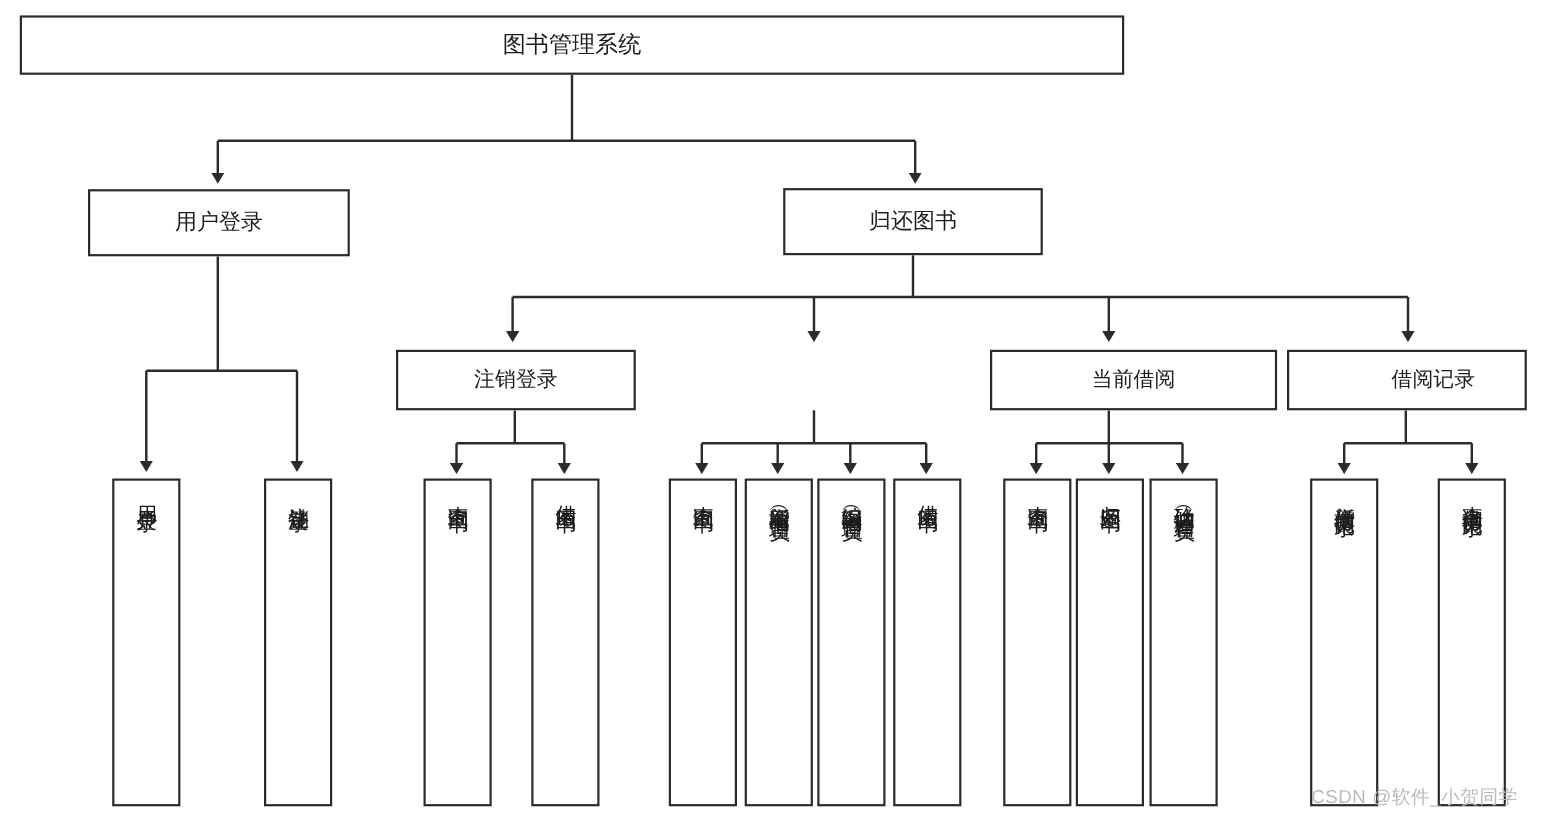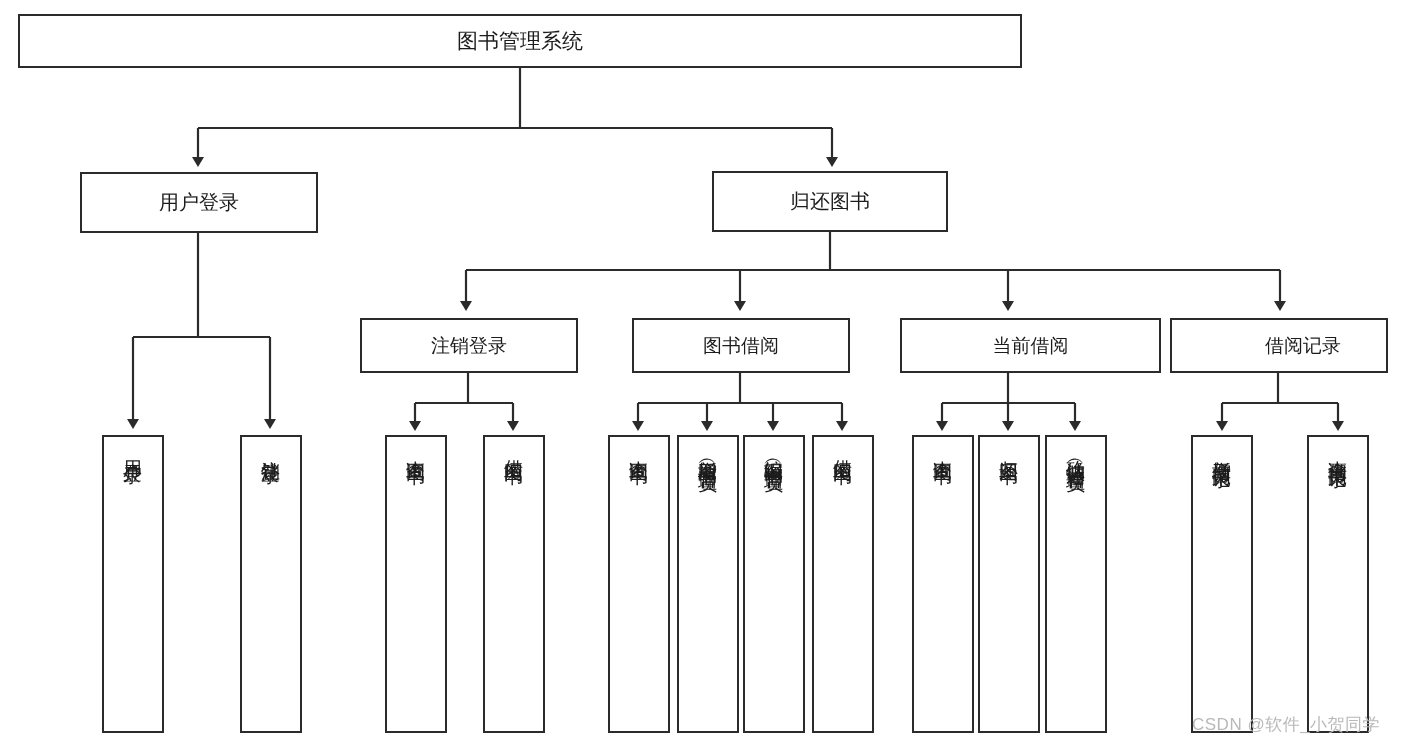--- a/index.html
+++ b/index.html
@@ -127,23 +127,20 @@
   <div class="node level2" style="left:80px; top:172px; width:238px; height:61px;">
     <span class="label">用户登录</span>
   </div>
   <div class="node level2" style="left:712px; top:171px; width:236px; height:61px;">
     <span class="label">归还图书</span>
   </div>
 
   <div class="node level3" style="left:360px; top:318px; width:218px; height:55px;">
     <span class="label">注销登录</span>
   </div>
-  <div class="node level3" style="left:632px; top:318px; width:218px; height:55px;">
-    <span class="label">图书借阅</span>
-  </div>
   <div class="node level3" style="left:900px; top:318px; width:261px; height:55px;">
     <span class="label">当前借阅</span>
   </div>
   <div class="node level3" style="left:1170px; top:318px; width:218px; height:55px;padding-left:48px;">
     <span class="label">借阅记录</span>
   </div>
 
   <div class="node leaf" style="left:102px; top:435px; width:62px; height:298px;">
     <span class="label">用户登录</span>
   </div>

